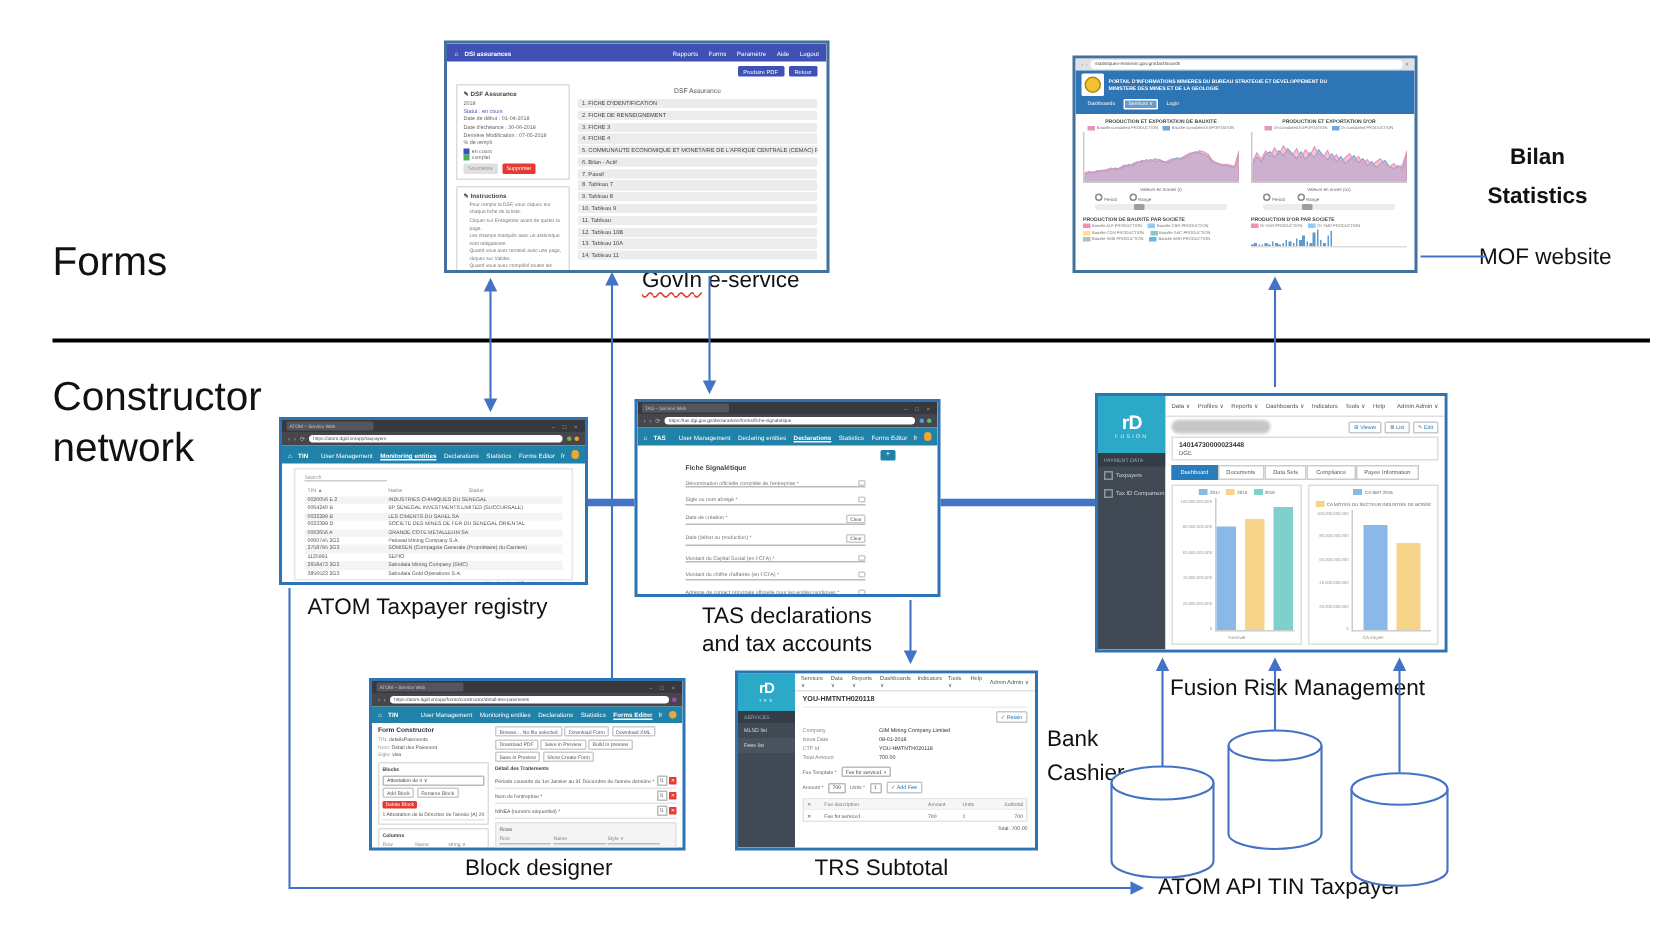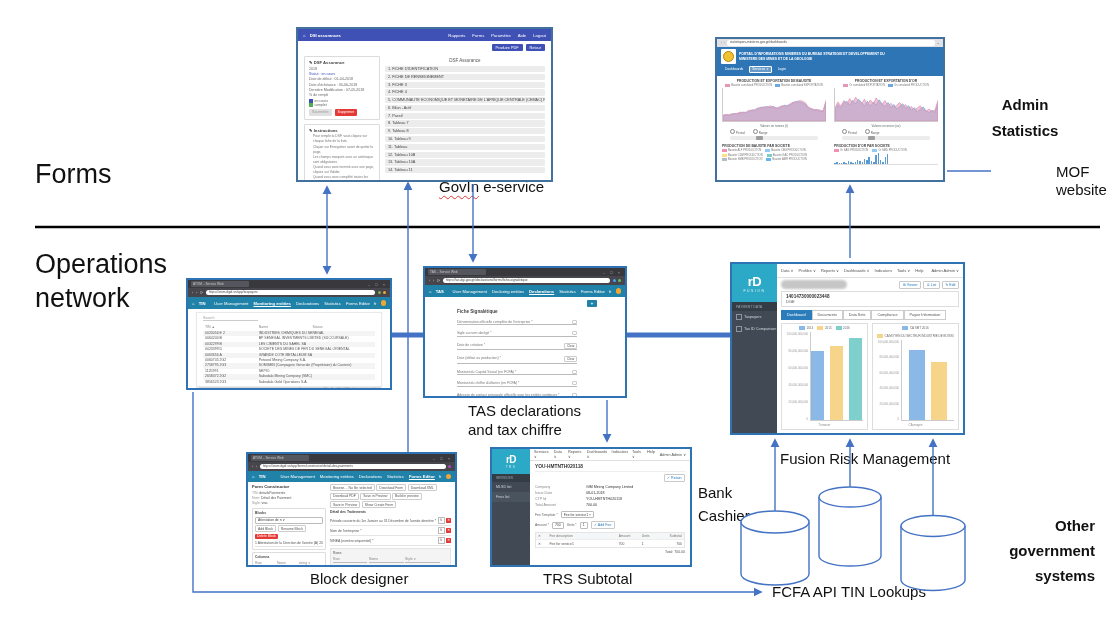--- a/index.html
+++ b/index.html
@@ -195,31 +195,31 @@
       <path d="M819 497 L819 556 A31 10 0 0 0 881 556 L881 497" fill="#fff" stroke="#4472c4" stroke-width="1.4"></path>
       <ellipse cx="850" cy="497" rx="31" ry="10" fill="#fff" stroke="#4472c4" stroke-width="1.4"></ellipse>
     </g>
     <g>
       <path d="M901 526 L901 580 A32 10.5 0 0 0 965 580 L965 526" fill="#fff" stroke="#4472c4" stroke-width="1.4"></path>
       <ellipse cx="933" cy="526" rx="32" ry="10.5" fill="#fff" stroke="#4472c4" stroke-width="1.4"></ellipse>
     </g>
   </svg>
 
   <div class="abs big" style="left:35px;top:158px">Forms</div>
-  <div class="abs big" style="left:35px;top:248px;width:205px">Operations network</div>
-  <div class="abs med" style="left:975px;top:92px;width:100px;text-align:center;line-height:1.75">Admin Statistics</div>
-  <div class="abs plain" style="left:1056px;top:163px">MOF website</div>
-  <div class="abs plain" style="left:439px;top:178px"><span class="squig">GovIn</span> <span>e-service</span></div>
-  <div class="abs plain" style="left:468px;top:402px;width:118px;line-height:1.25">TAS declarations and tax chiffre</div>
+  <div class="abs big" style="left:35px;top:248px;width:205px">Constructor network</div>
+  <div class="abs med" style="left:975px;top:92px;width:100px;text-align:center;line-height:1.75">Bilan Statistics</div>
+  <div class="abs plain" style="left:986px;top:163px">MOF website</div>
+  <div class="abs plain" style="left:428px;top:178px"><span class="squig">GovIn</span> <span>e-service</span></div>
+  <div class="abs plain" style="left:205px;top:396px">ATOM Taxpayer registry</div>
+  <div class="abs plain" style="left:468px;top:402px;width:118px;line-height:1.25">TAS declarations and tax accounts</div>
   <div class="abs plain" style="left:310px;top:570px">Block designer</div>
   <div class="abs plain" style="left:543px;top:570px">TRS Subtotal</div>
   <div class="abs plain" style="left:698px;top:482px;width:60px;line-height:1.5">Bank Cashier</div>
   <div class="abs plain" style="left:780px;top:450px">Fusion Risk Management</div>
-  <div class="abs plain" style="left:772px;top:583px">FCFA API TIN Lookups</div>
-  <div class="abs med" style="left:990px;top:514px;width:105px;text-align:right;line-height:1.65">Other government systems</div>
+  <div class="abs plain" style="left:772px;top:583px">ATOM API TIN Taxpayer</div>
 
   <div class="w" id="w-govin">
     <div class="gv-head">
       <span class="brand"><span>⌂</span>&nbsp;<span>DSI assurances</span></span>
       <div class="gv-nav">
           <span>Rapports</span>
           <span>Forms</span>
           <span>Paramètre</span>
           <span>Aide</span>
           <span>Logout</span>

